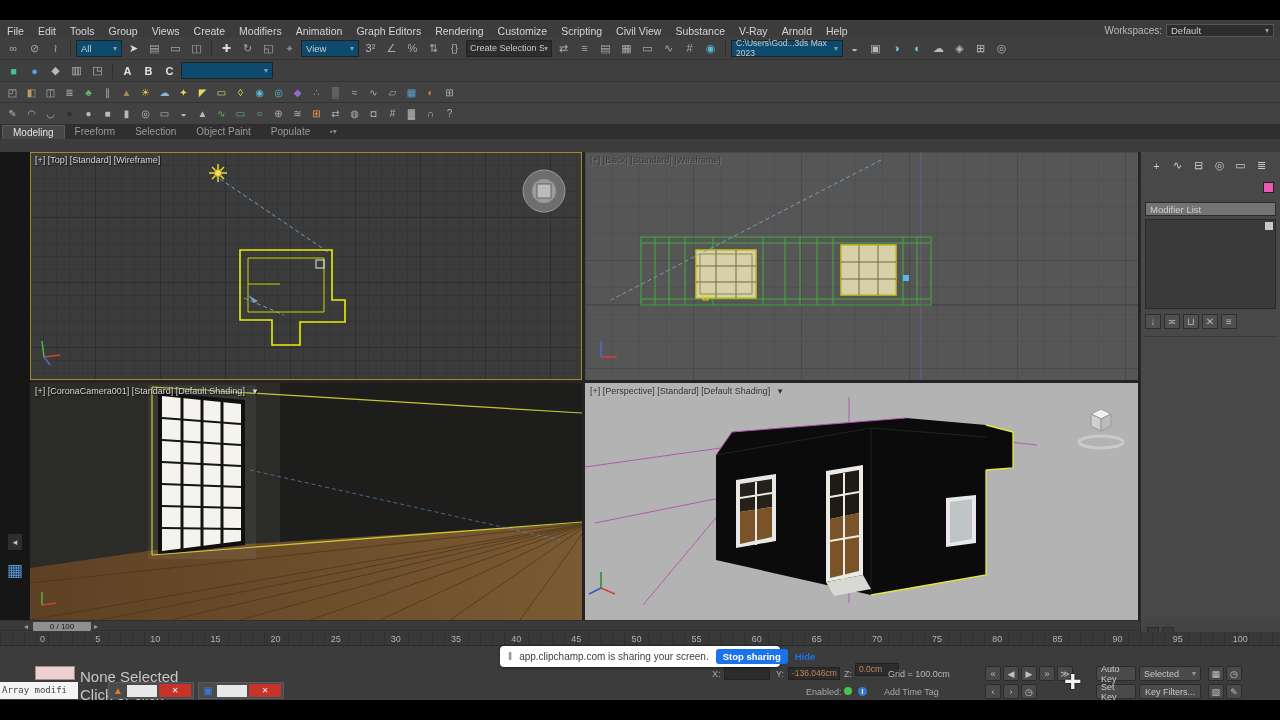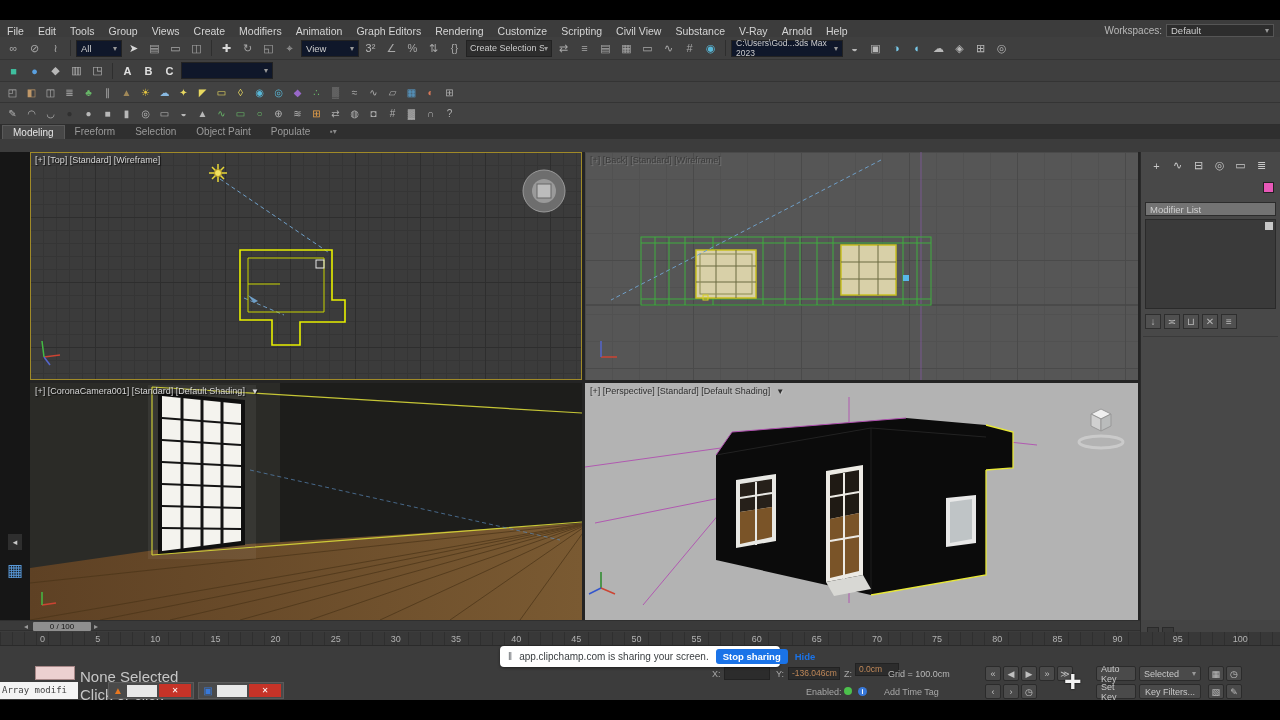--- a/index.html
+++ b/index.html
@@ -22,21 +22,21 @@
 
   
   .trow{position:absolute;left:0;width:1280px;background:#3f3f3f;display:flex;align-items:center;
     gap:2px;padding-left:4px;border-bottom:1px solid #343434}
   .ilist{display:contents}
   .ico{display:inline-flex;width:19px;height:19px;align-items:center;justify-content:center;
     font-size:11px;color:#a8a8a8;border-radius:2px;flex:none}
   .ico.sm{width:17px;height:17px;font-size:10px}
   .sep{width:1px;height:16px;background:#2e2e2e;margin:0 3px;flex:none}
   .dd{display:inline-flex;align-items:center;justify-content:space-between;height:17px;
-    background:#0f172a;border:1px solid #222;color:#ccc;font-size:9.5px;padding:0 4px;flex:none}
+    background:#0c4a6e;border:1px solid #222;color:#ccc;font-size:9.5px;padding:0 4px;flex:none}
   .combo-wrap{display:inline-flex;align-items:center;height:17px;background:#2d2d2d;
     border:1px solid #222;padding:0 3px;flex:none}
   .combo{background:transparent;border:none;outline:none;color:#ccc;font-size:9px;width:74px;
     font-family:"Liberation Sans",sans-serif}
   .pathbox{font-size:8.5px;width:112px}
 
   
   #ribbon-tabs{position:absolute;top:125px;left:0;width:1280px;height:14px;background:#2f2f2f;
     display:flex;align-items:flex-end;font-size:10px;color:#9a9a9a;padding-left:2px}
   .rtab{padding:0 10px;height:14px;line-height:14px;cursor:default}

